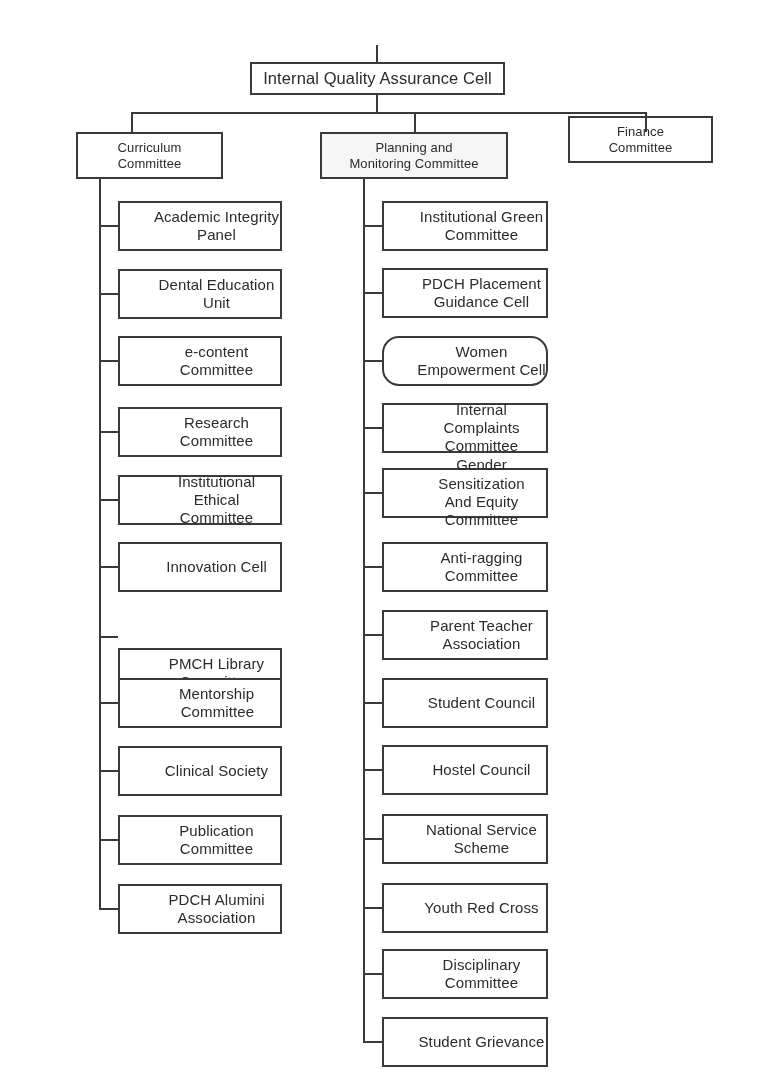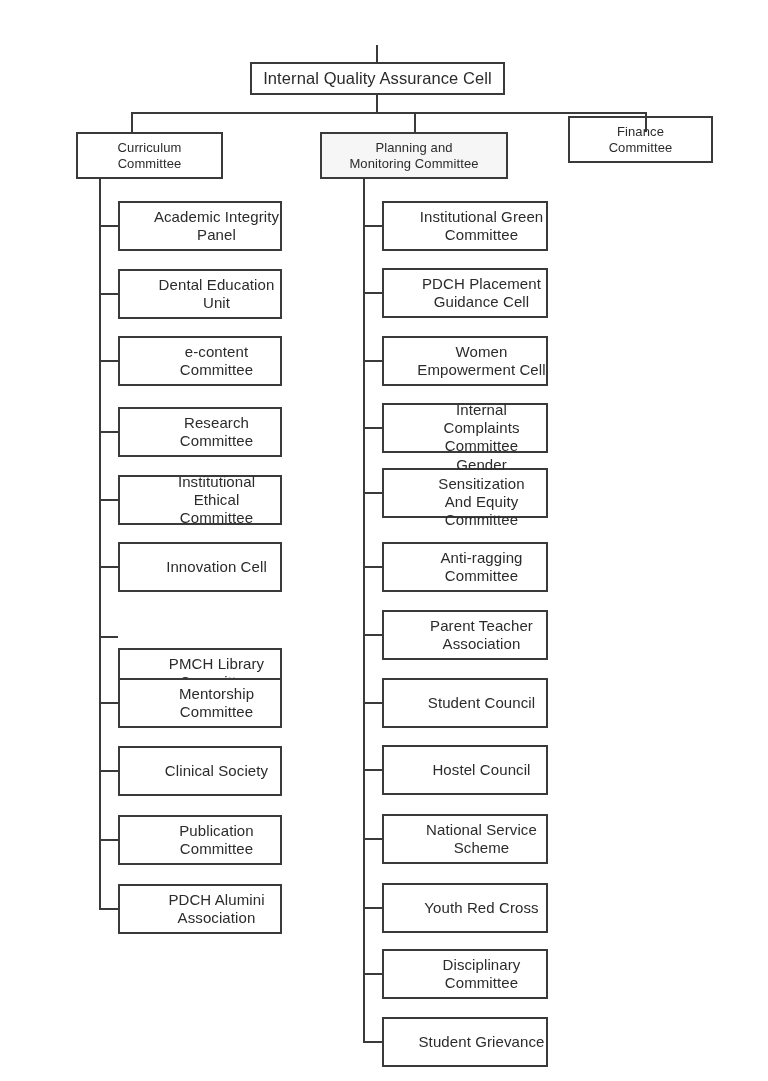--- a/index.html
+++ b/index.html
@@ -94,34 +94,34 @@
 Panel</div>
       <div class="node child" style="left: 118px; top: 269px; width: 164px; height: 50px;">Dental Education
 Unit</div>
       <div class="node child" style="left: 118px; top: 336px; width: 164px; height: 50px;">e-content Committee</div>
       <div class="node child" style="left: 118px; top: 407px; width: 164px; height: 50px;">Research Committee</div>
       <div class="node child" style="left: 118px; top: 475px; width: 164px; height: 50px;">Institutional Ethical
 Committee</div>
       <div class="node child" style="left: 118px; top: 542px; width: 164px; height: 50px;">Innovation Cell</div>
       <div class="node child" style="left: 118px; top: 648px; width: 164px; height: 50px;">PMCH Library
 Committee</div>
-      <div class="node child" style="left: 118px; top: 678px; width: 164px; height: 50px;">Mentorship
+      <div class="node child" style="left: 118px; top: 678px; width: 164px; height: 50px; text-align: right;">Mentorship
 Committee</div>
       <div class="node child" style="left: 118px; top: 746px; width: 164px; height: 50px;">Clinical Society</div>
       <div class="node child" style="left: 118px; top: 815px; width: 164px; height: 50px;">Publication
 Committee</div>
       <div class="node child" style="left: 118px; top: 884px; width: 164px; height: 50px;">PDCH Alumini
 Association</div>
     </div>
   <div id="children-mid">
       <div class="node child" style="left: 382px; top: 201px; width: 166px; height: 50px;">Institutional Green
 Committee</div>
       <div class="node child" style="left: 382px; top: 268px; width: 166px; height: 50px;">PDCH Placement
 Guidance Cell</div>
-      <div class="node child" style="left: 382px; top: 336px; width: 166px; height: 50px;">Women
+      <div class="node child" style="left: 382px; top: 336px; width: 166px; height: 50px; border-radius: 17px;">Women
 Empowerment Cell</div>
       <div class="node child" style="left: 382px; top: 403px; width: 166px; height: 50px;">Internal Complaints
 Committee</div>
       <div class="node child" style="left: 382px; top: 468px; width: 166px; height: 50px;">Gender Sensitization
 And Equity Committee</div>
       <div class="node child" style="left: 382px; top: 542px; width: 166px; height: 50px;">Anti-ragging
 Committee</div>
       <div class="node child" style="left: 382px; top: 610px; width: 166px; height: 50px;">Parent Teacher
 Association</div>
       <div class="node child" style="left: 382px; top: 678px; width: 166px; height: 50px;">Student Council</div>

